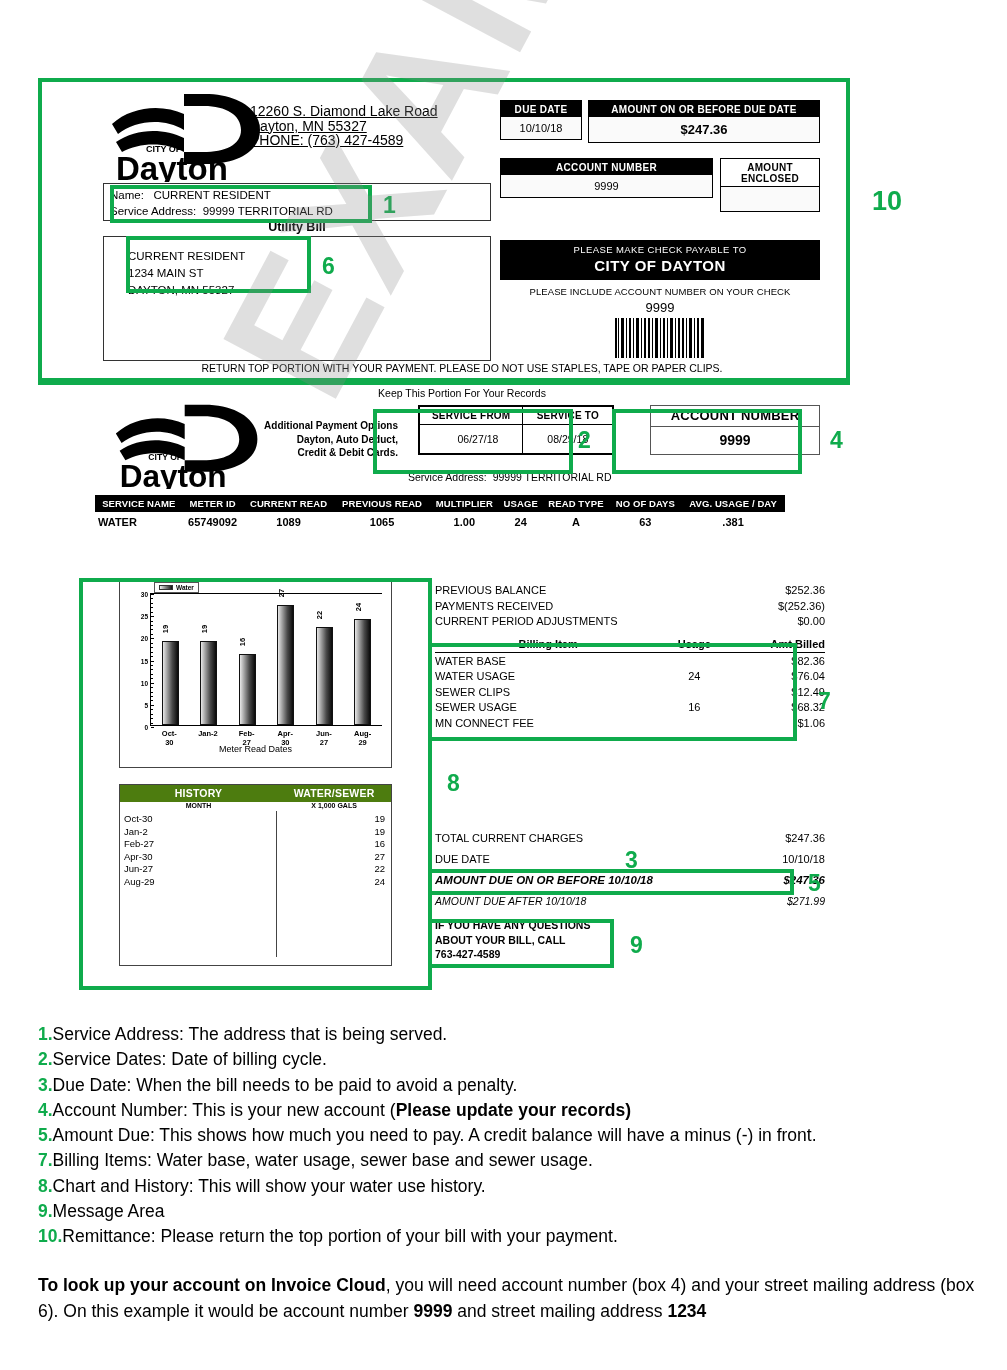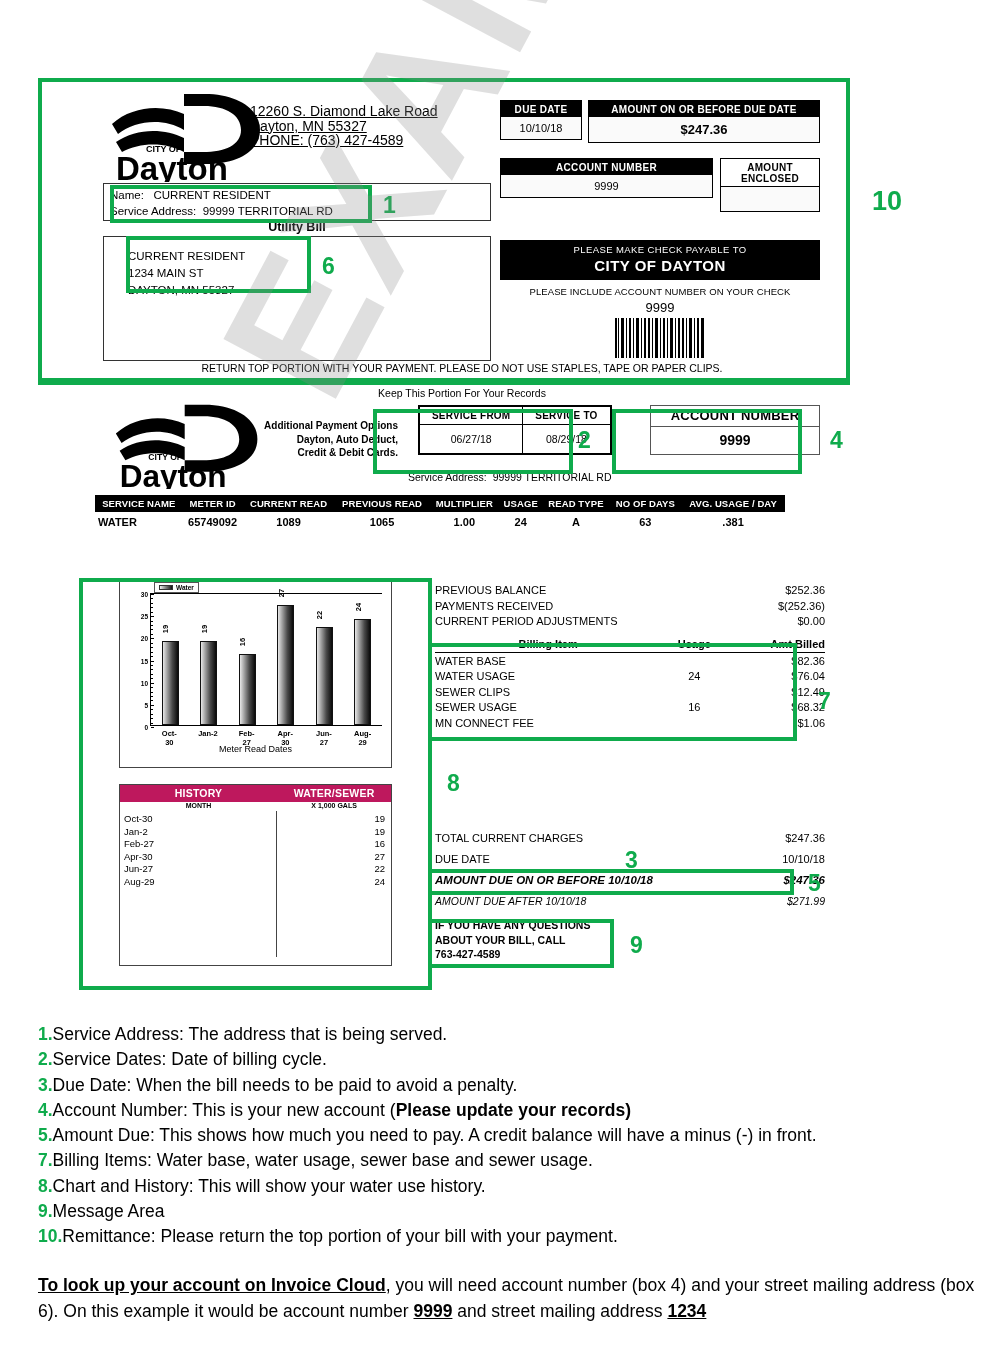--- a/index.html
+++ b/index.html
@@ -143,21 +143,21 @@
   #svc-dates {
     position: absolute; left: 378px; top: 22px;
     border: 1.5px solid #000; background: #fff;
   }
   #svc-dates table { border-collapse: collapse; }
   #svc-dates th {
     font-size: 10px; font-weight: bold; padding: 3px 12px;
     border: 1px solid #000; letter-spacing: 0.2px;
   }
   #svc-dates td {
-    font-size: 10.5px; text-align: center; padding: 8px 12px;
+    font-size: 10.5px; text-align: right; padding: 8px 24px;
     border: 1px solid #000;
   }
   #svc-addr2 {
     position: absolute; left: 368px; top: 88px;
     font-size: 10.5px;
   }
   #acct-no-box2 {
     position: absolute; left: 610px; top: 22px; width: 170px;
     border: 1.5px solid #555; background: #fff;
   }
@@ -241,21 +241,21 @@
     position: absolute; left: 0; top: 165px; width: 100%;
     text-align: center; font-size: 9px;
   }
 
   #hist-card {
     position: absolute; left: 79px; top: 706px;
     width: 273px; height: 182px;
     border: 1px solid #444; background: #fff;
   }
   #hist-card .hrow {
-    display: flex; background: #be185d; color: #fff; align-items: center;
+    display: flex; background: #4d7c0f; color: #fff; align-items: center;
   }
   #hist-card .hrow div {
     font-size: 10.5px; font-weight: bold; text-align: center;
     padding: 2px 0 3px; letter-spacing: 0.2px;
   }
   #hist-card .hrow .c1 { width: 58%; }
   #hist-card .hrow .c2 { width: 42%; }
   #hist-card .srow { display: flex; }
   #hist-card .srow div {
     font-size: 7px; font-weight: bold; text-align: center; padding: 0 0 2px;
@@ -305,21 +305,21 @@
   .note {
     font-size: 17.5px; line-height: 25.3px;
     font-family: "Liberation Sans", sans-serif;
   }
   .note .n { color: #0fab4c; font-weight: bold; }
   .note b { font-weight: bold; }
   #closing {
     position: absolute; left: 38px; top: 1272px; width: 955px;
     font-size: 17.5px; line-height: 26px;
   }
-  #closing b { font-weight: bold; text-decoration: underline; }
+  #closing b { font-weight: bold; }
 </style>
 </head>
 <body>
 
 <div id="bill">
 
   <div id="stub-top">
 
     <div class="logo-wrap">
       <svg width="180" height="92" viewBox="0 0 180 92">

